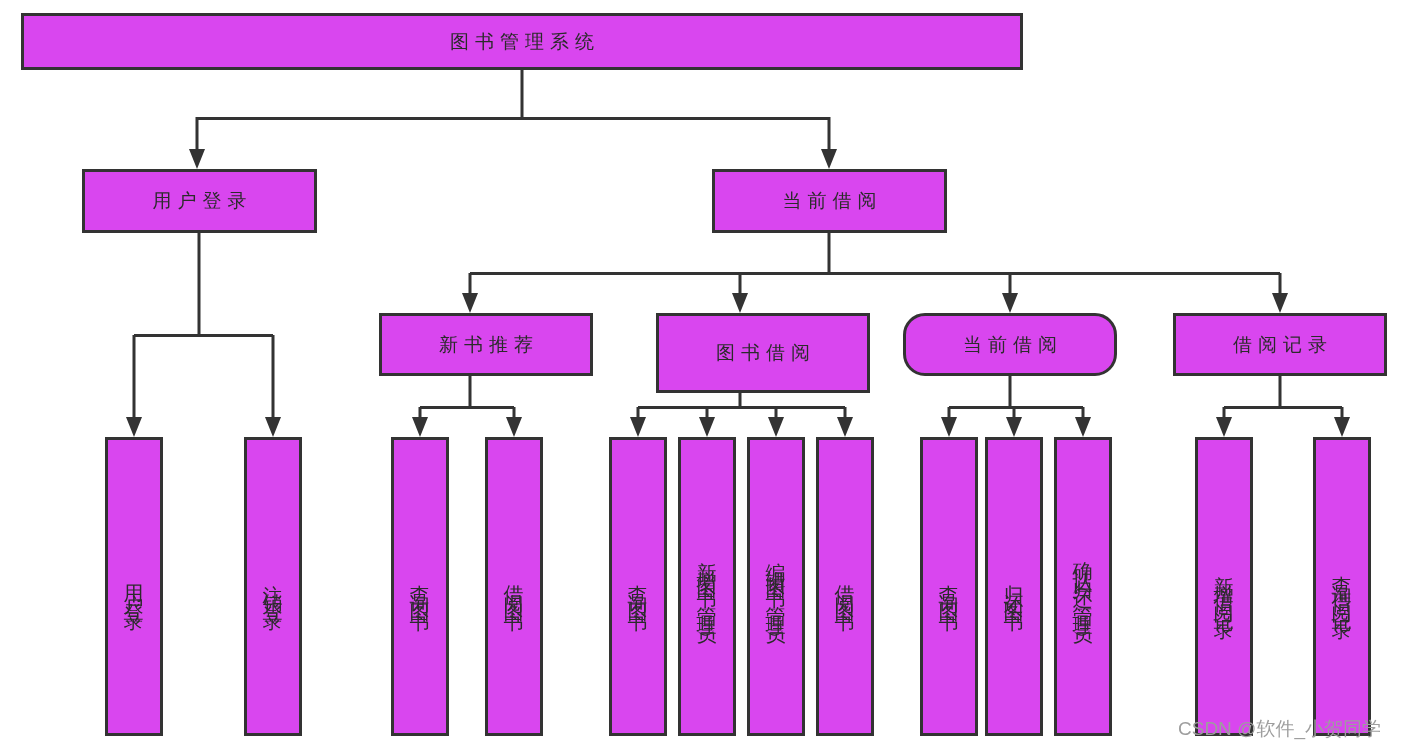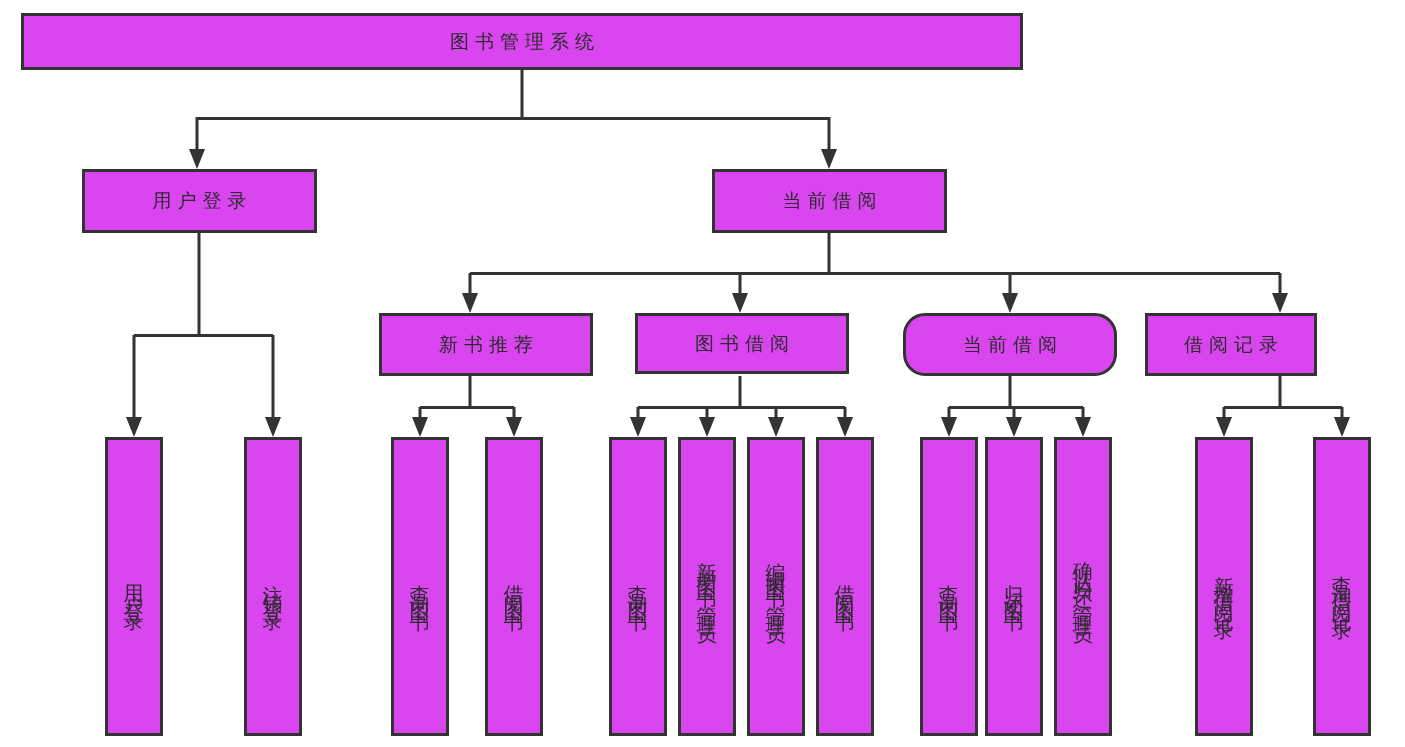--- a/index.html
+++ b/index.html
@@ -97,27 +97,27 @@
   <div class="node h-node" style="left:82px;top:169px;width:235px;height:64px;">
     <span>用户登录</span>
   </div>
   <div class="node h-node" style="left:712px;top:169px;width:235px;height:64px;">
     <span>当前借阅</span>
   </div>
 
   <div class="node h-node" style="left:379px;top:313px;width:214px;height:63px;">
     <span>新书推荐</span>
   </div>
-  <div class="node h-node" style="left:635px;top:313px;width:214px;height:61px;">
+  <div class="node h-node" style="left:656px;top:313px;width:214px;height:80px;">
     <span>图书借阅</span>
   </div>
   <div class="node h-node" style="left:903px;top:313px;width:214px;height:63px;border-radius:22px;">
     <span>当前借阅</span>
   </div>
-  <div class="node h-node" style="left:1145px;top:313px;width:172px;height:63px;">
+  <div class="node h-node" style="left:1173px;top:313px;width:214px;height:63px;">
     <span>借阅记录</span>
   </div>
 
   <div class="node v-node" style="left:105px;top:437px;width:58px;height:299px;">
     <span>用户登录</span>
   </div>
   <div class="node v-node" style="left:244px;top:437px;width:58px;height:299px;">
     <span>注销登录</span>
   </div>
 
@@ -151,14 +151,15 @@
     <span>确认归还（管理员）</span>
   </div>
 
   <div class="node v-node" style="left:1195px;top:437px;width:58px;height:299px;">
     <span>新增借阅记录</span>
   </div>
   <div class="node v-node" style="left:1313px;top:437px;width:58px;height:299px;">
     <span>查询借阅记录</span>
   </div>
 
+  <div class="watermark">CSDN @软件_小贺同学</div>
 
 </div>
 
 </body></html>

